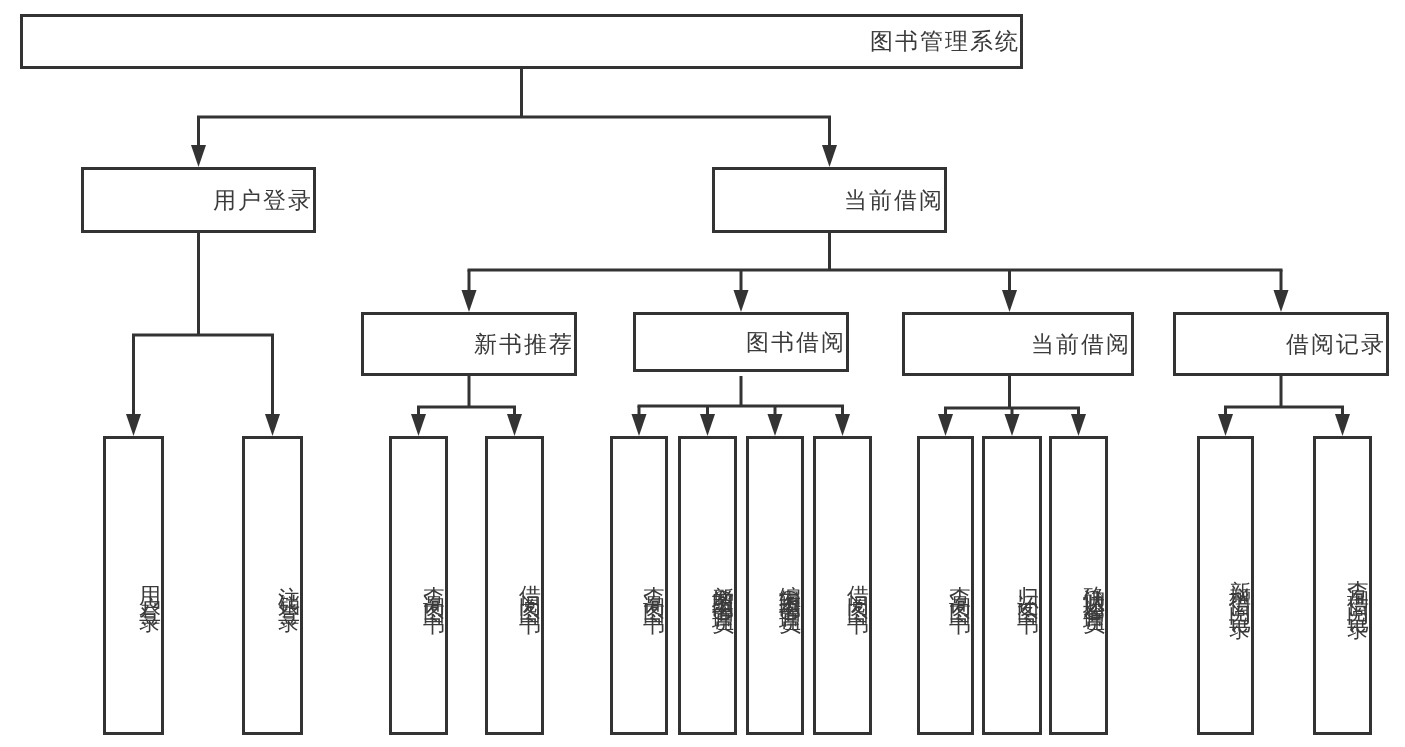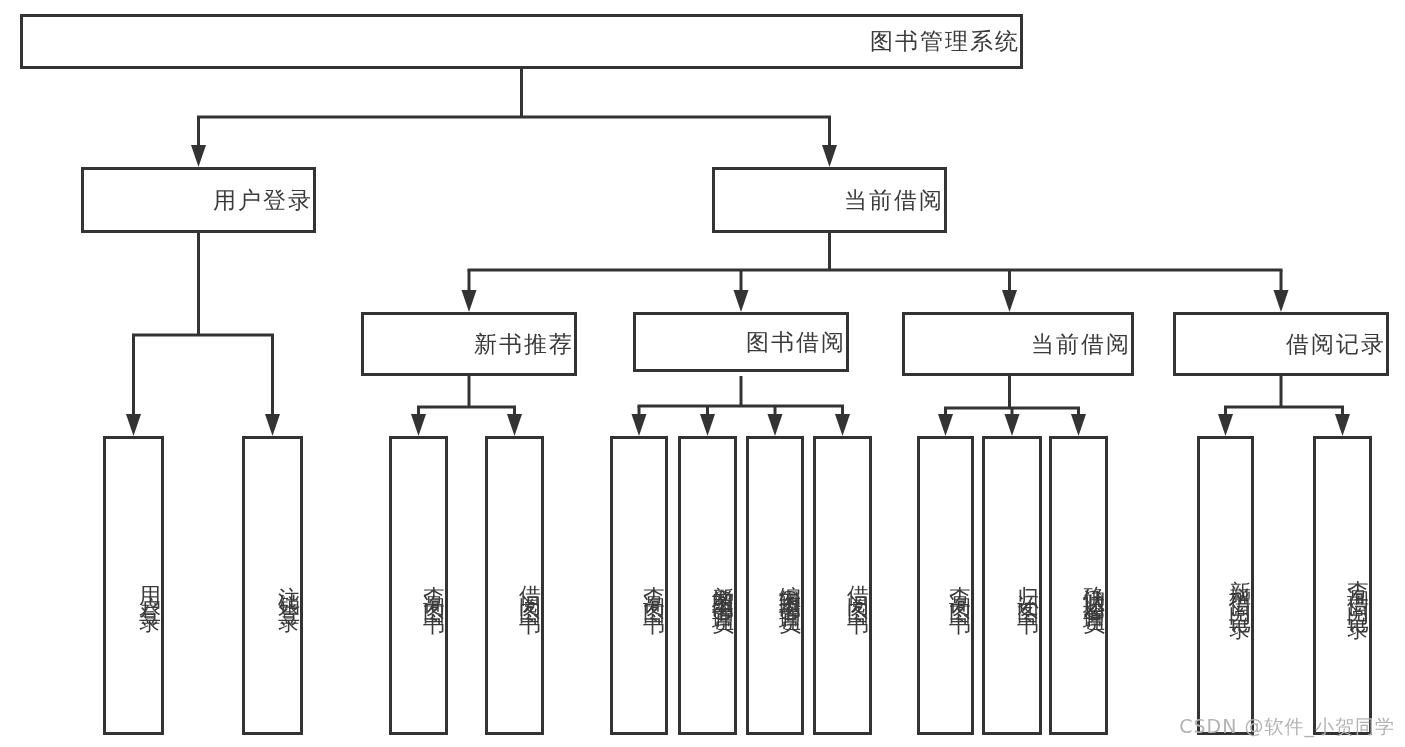--- a/index.html
+++ b/index.html
@@ -163,14 +163,13 @@
       <div class="node v" style="left: 1049px; top: 436px; width: 59px; height: 299px;">
         <span class="label sp-tight">确认归还（管理员）</span>
       </div>
       <div class="node v" style="left: 1197px; top: 436px; width: 57px; height: 299px;">
         <span class="label sp-mid">新增借阅记录</span>
       </div>
       <div class="node v" style="left: 1313px; top: 436px; width: 59px; height: 299px;">
         <span class="label sp-mid">查询借阅记录</span>
       </div>
     </div>
-  <div class="watermark">CSDN @软件_小贺同学</div>
 </div>
 
 </body></html>

